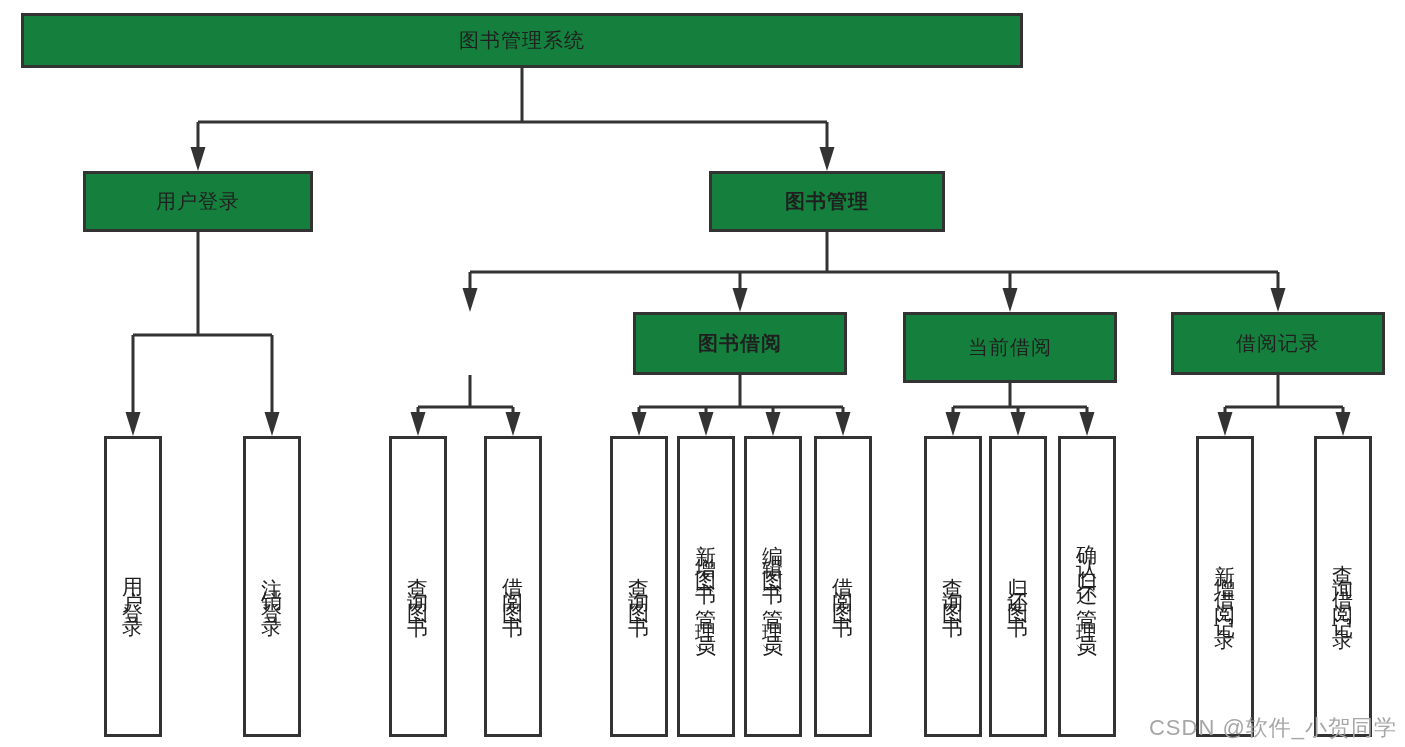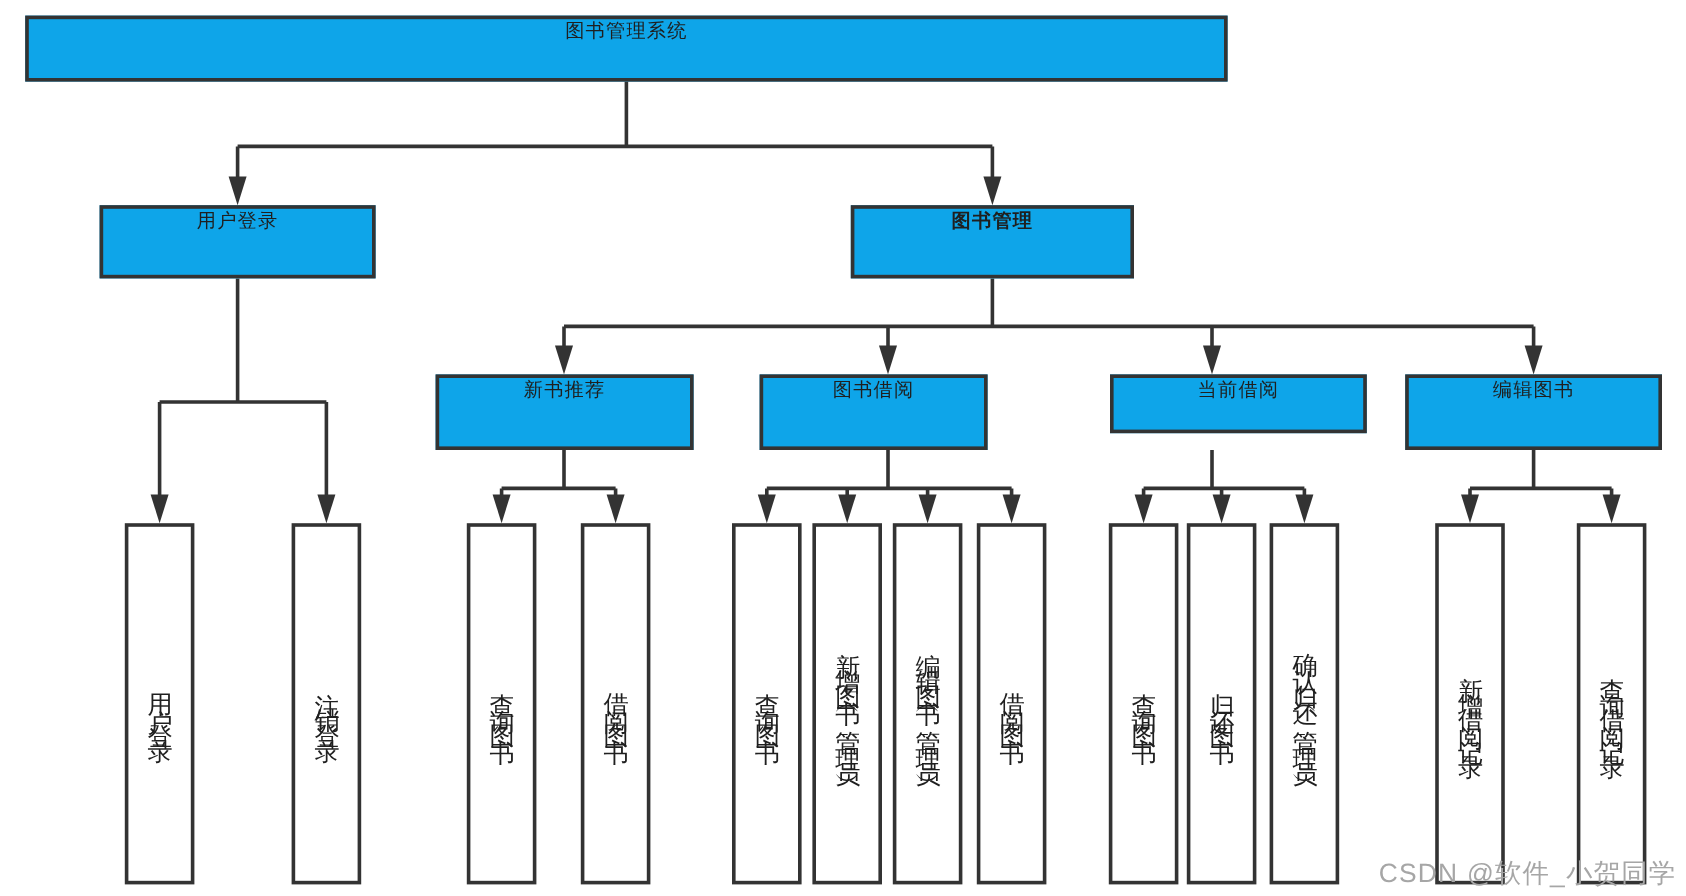--- a/index.html
+++ b/index.html
@@ -15,25 +15,25 @@
     background:var(--bg-color);
     font-family:"Liberation Sans",sans-serif;
     overflow:hidden;
   }
   .wires{position:absolute;left:0;top:0;width:1405px;height:747px;}
   .wires .ln{stroke:var(--line-color);stroke-width:3;fill:none;}
   .wires .ar{fill:var(--line-color);stroke:none;}
   .node{
     position:absolute;
     box-sizing:border-box;
-    background:#0ea5e9;
+    background:#15803d;
     border:3px solid var(--line-color);
-    display:flex;align-items:flex-start;justify-content:center;
+    display:flex;align-items:center;justify-content:center;
     color:var(--text-color);
-    font-size:16px;
+    font-size:20px;
     letter-spacing:1px;
     z-index:2;
   }
   .leaf{
     position:absolute;
     box-sizing:border-box;
     width:58px;height:301px;top:436px;
     background:#fff;
     border:3px solid var(--line-color);
     display:flex;align-items:center;justify-content:center;
@@ -102,31 +102,28 @@
     <span>图书管理系统</span>
   </div>
 
   <div class="node" style="left:83px;top:171px;width:230px;height:61px;">
     <span>用户登录</span>
   </div>
   <div class="node" style="left:709px;top:171px;width:236px;height:61px;font-weight:bold;">
     <span>图书管理</span>
   </div>
 
-  <div class="node" style="left:363px;top:312px;width:215px;height:63px;">
-    <span>新书推荐</span>
-  </div>
-  <div class="node" style="left:633px;top:312px;width:190px;height:63px;">
+  <div class="node" style="left:633px;top:312px;width:214px;height:63px;font-weight:bold;">
     <span>图书借阅</span>
   </div>
-  <div class="node" style="left:903px;top:312px;width:214px;height:49px;margin-left:22px;">
+  <div class="node" style="left:903px;top:312px;width:214px;height:71px;">
     <span>当前借阅</span>
   </div>
   <div class="node" style="left:1171px;top:312px;width:214px;height:63px;">
-    <span>编辑图书</span>
+    <span>借阅记录</span>
   </div>
 
   <div class="leaf" style="left:104px;">
     <span class="vtext">用户登录</span>
   </div>
   <div class="leaf" style="left:243px;">
     <span class="vtext">注销登录</span>
   </div>
 
   <div class="leaf" style="left:389px;">

